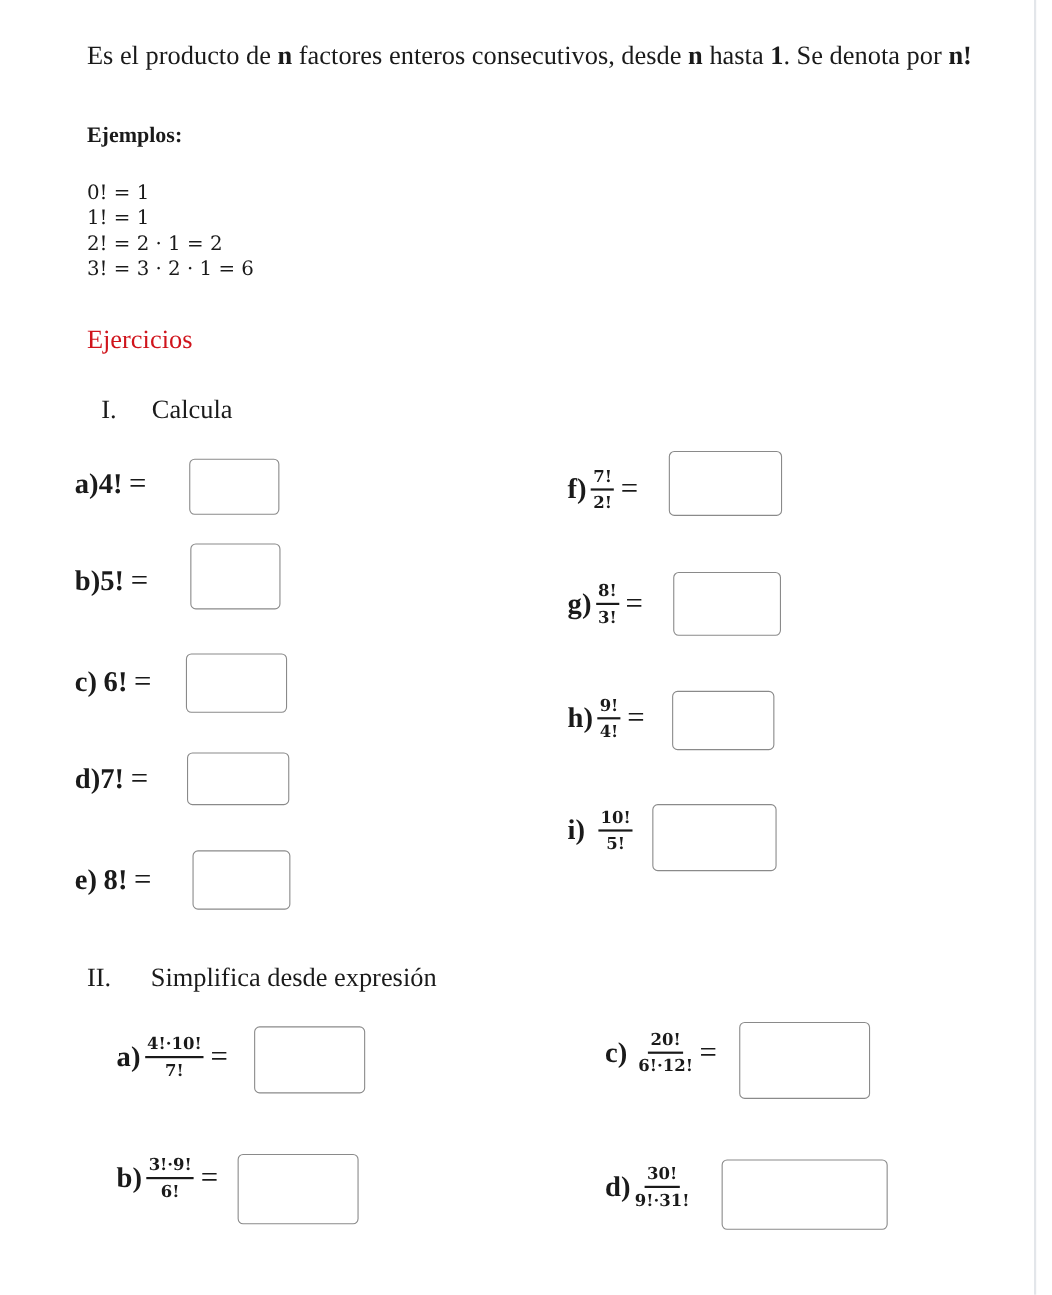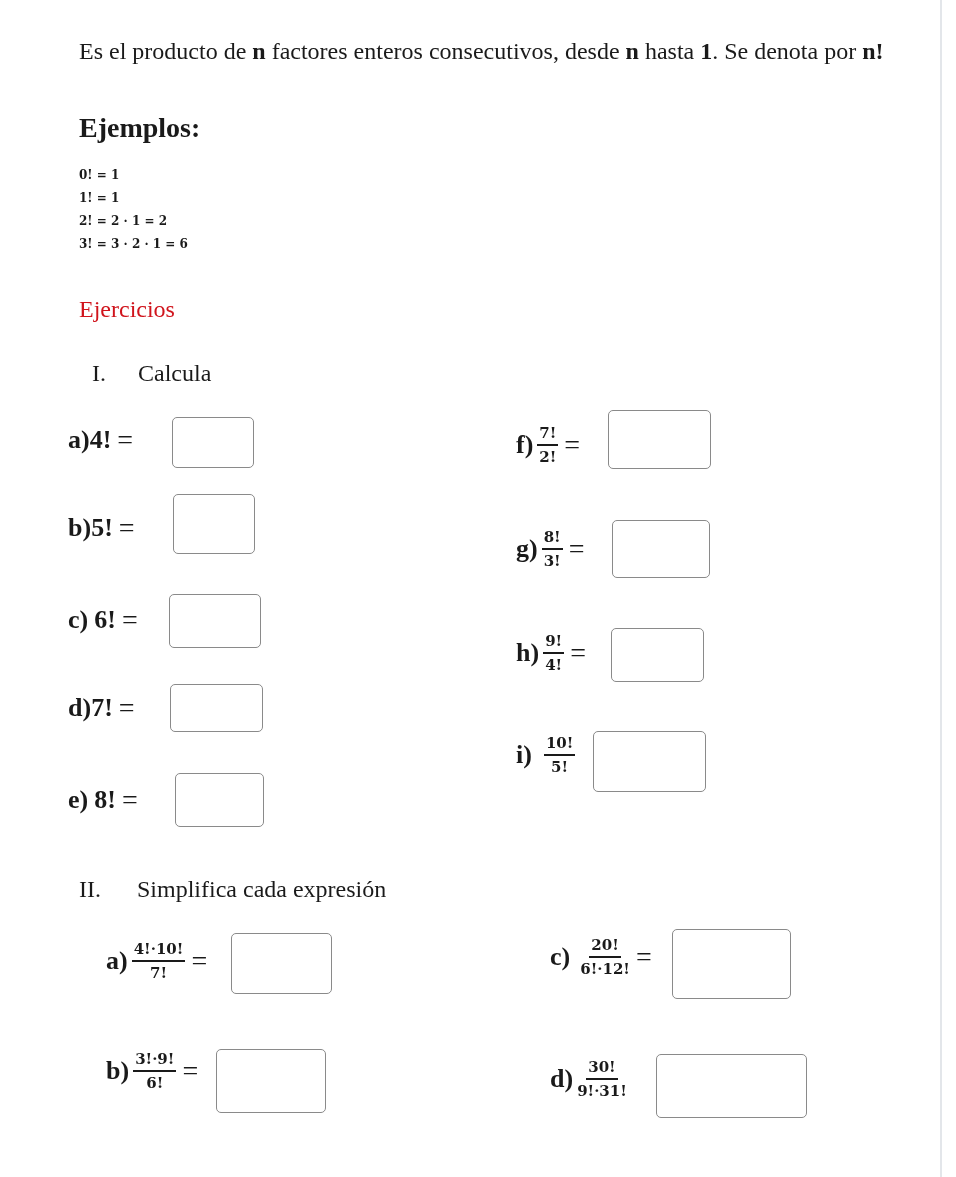--- a/index.html
+++ b/index.html
@@ -3,22 +3,22 @@
   <meta charset="utf-8">
   <style>
     html, body { margin: 0; padding: 0; background: #ffffff; }
     body { width: 956px; height: 1177px; position: relative; overflow: hidden;
            font-family: "Liberation Serif", serif; color: #1a1a1a; }
     .abs { position: absolute; }
     .divider { position: absolute; left: 940px; top: 0; width: 2px; height: 1177px; background: #e3e6ea; }
 
     .intro { left: 79px; top: 32px; width: 830px; font-size: 24px; line-height: 38px; }
     .intro b { font-weight: bold; }
-    .ejemplos { left: 79px; top: 112px; font-size: 28px; font-weight: bold; }
-    .examples { left: 79px; top: 164px; font-family: "DejaVu Serif", serif; font-weight: bold; font-size: 12px; line-height: 23px; }
+    .ejemplos { left: 79px; top: 112px; font-size: 20px; font-weight: bold; }
+    .examples { left: 79px; top: 164px; font-family: "DejaVu Serif", serif; font-weight: normal; font-size: 18px; line-height: 23px; }
     .ejercicios { left: 79px; top: 296px; font-size: 24px; font-weight: normal; color: #d0141c; }
     .sec { font-size: 24px; font-weight: normal; }
     .sec .num { display: inline-block; width: 46px; }
 
     .ex { position: absolute; display: flex; align-items: center; font-weight: bold; font-size: 26px; }
     .ex .lbl { font-family: "Liberation Serif", serif; }
     .ex .expr { font-family: "Liberation Serif", serif; }
     .ex .eq { font-family: "Liberation Serif", serif; font-weight: normal; font-size: 28px; margin: 0 10px 0 6px; }
     .frac { display: inline-flex; flex-direction: column; align-items: center; font-family: "DejaVu Serif", serif;
             font-size: 15px; font-weight: bold; margin-left: 4px; line-height: 18px; }
@@ -116,21 +116,21 @@
 <div class="ex" style="left:516px; top:734px;">
   <span class="lbl">i)</span>
   <span class="frac" style="margin-left:12px;justify-content:center;">
       <span class="num-t">10!</span>
       <span class="den-t">5!</span>
     </span>
 </div>
 <div class="box" style="left:593px; top:731px; width:113px; height:61px;"></div>
 
 <div class="abs sec" style="left:79px; top:876px;">
-  <span class="num" style="width:58px;">II.</span><span>Simplifica cada expresión</span>
+  <span class="num" style="width:58px;">II.</span><span>Simplifica desde expresión</span>
 </div>
 
 <div class="ex" style="left:106px; top:940px;">
   <span class="lbl">a)</span>
   <span class="frac">
       <span class="num-t">4!·10!</span>
       <span class="den-t">7!</span>
     </span>
   <span class="eq" style="margin:0 6px;">=</span>
 </div>

